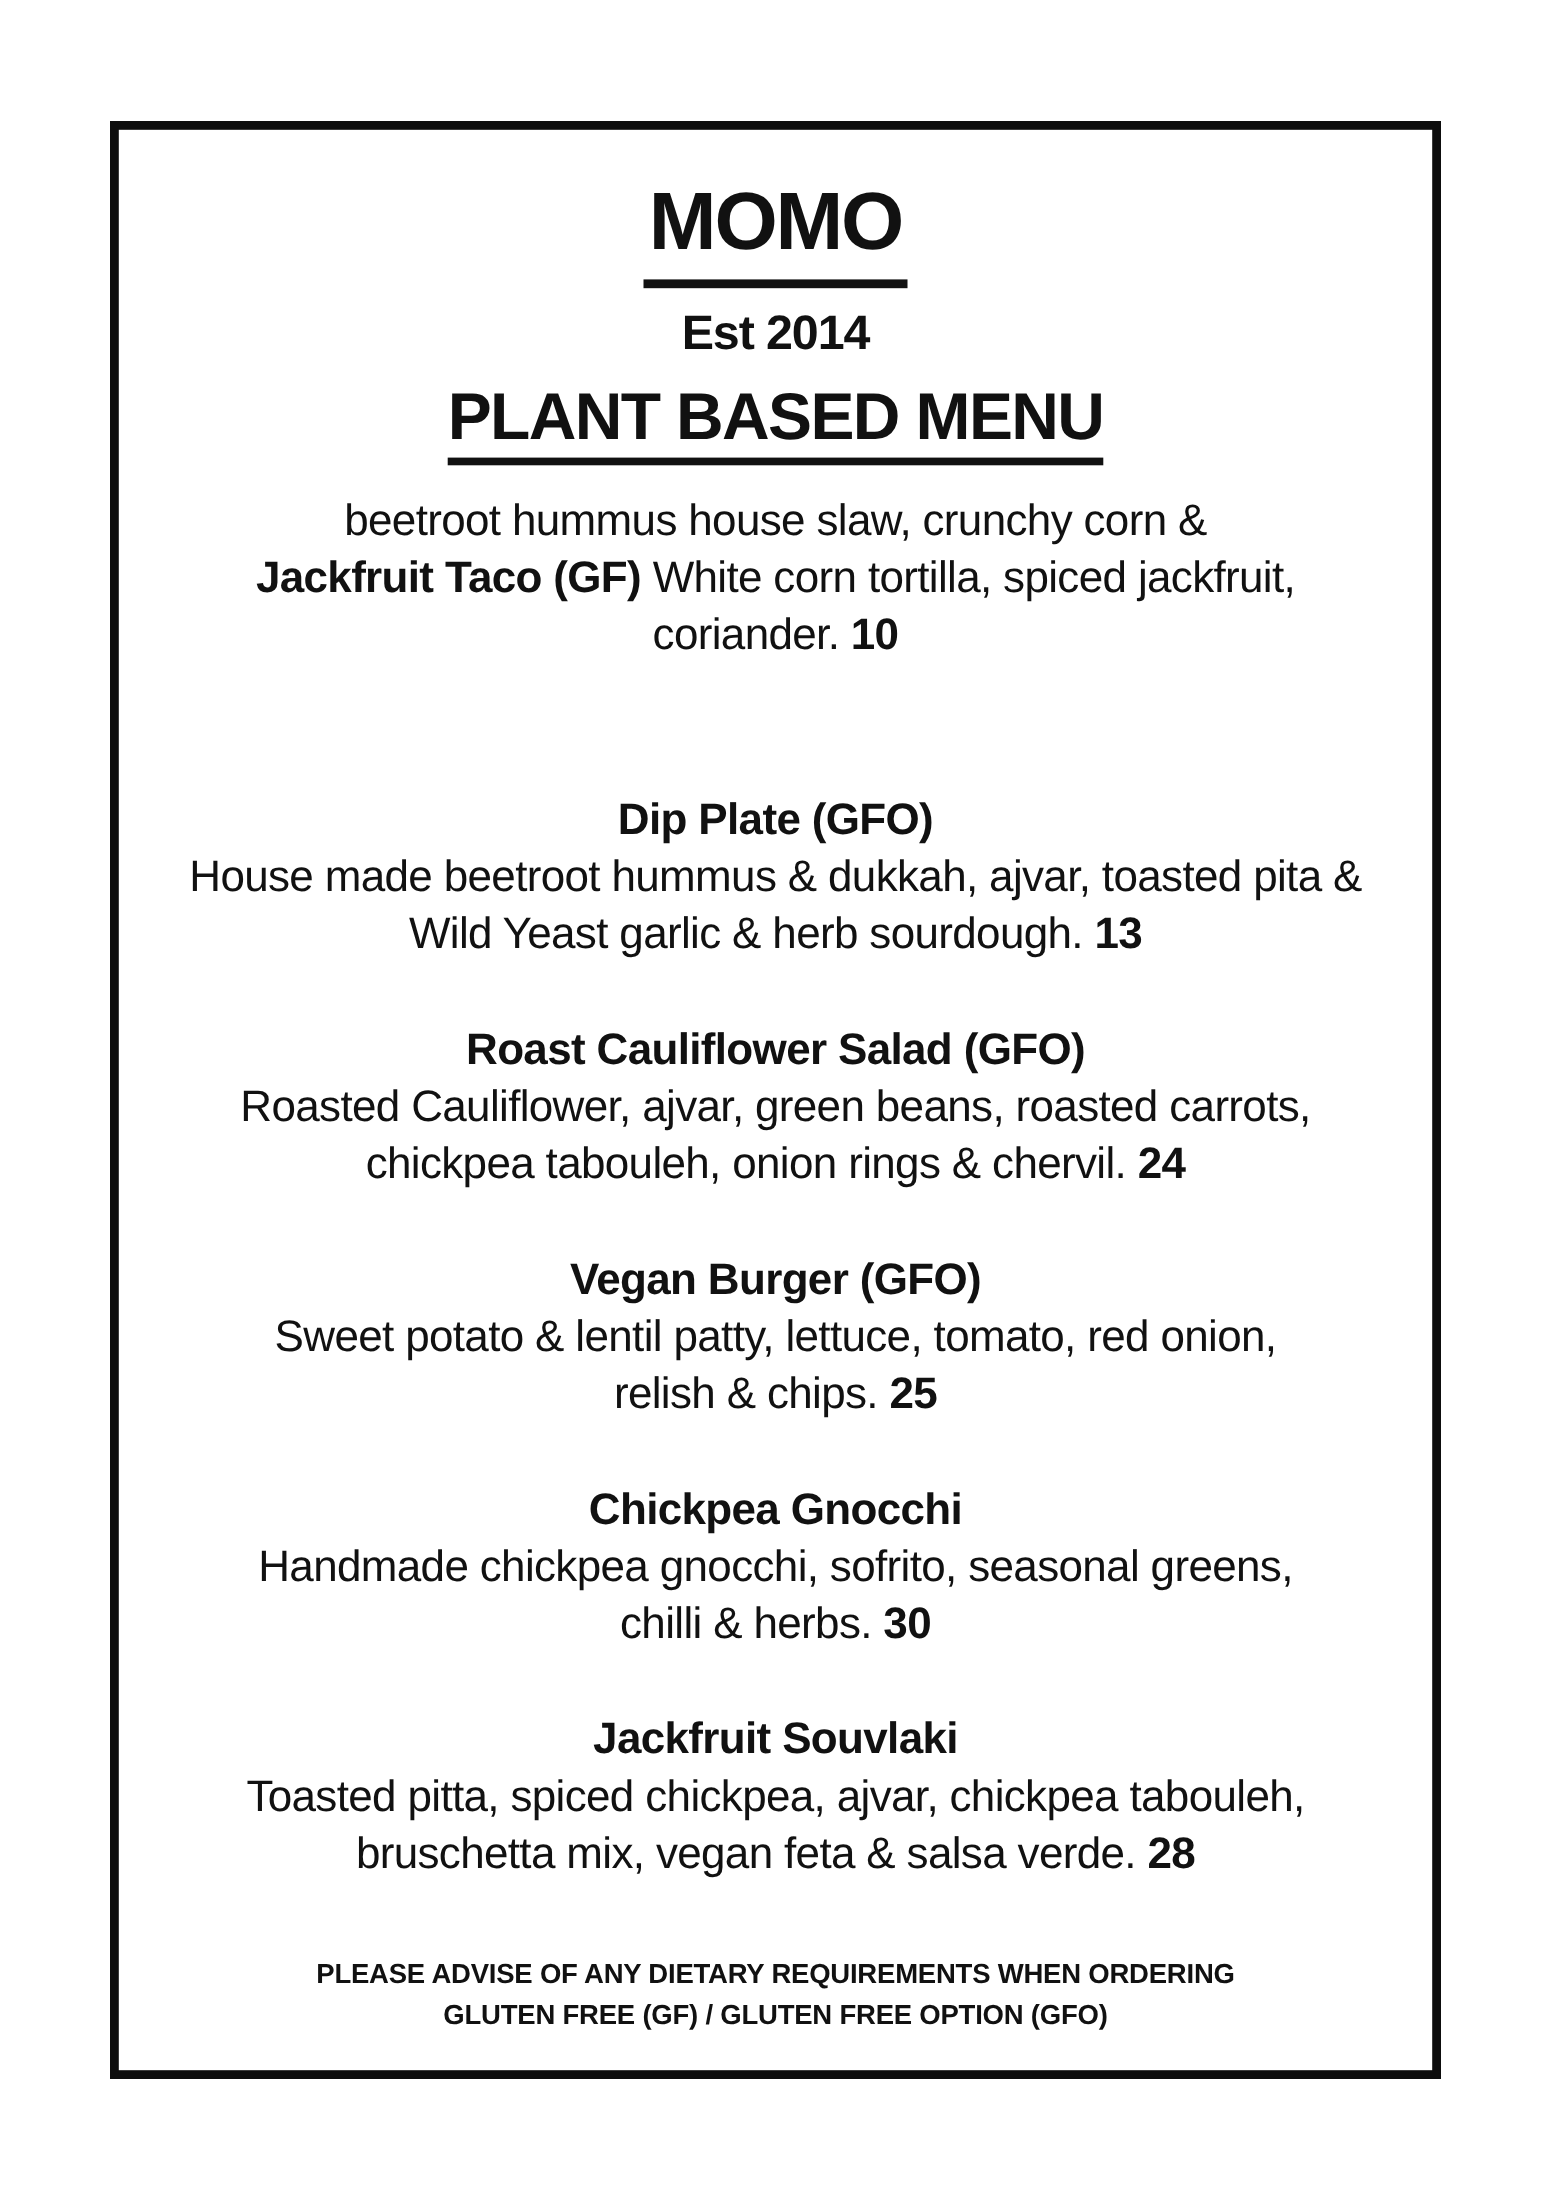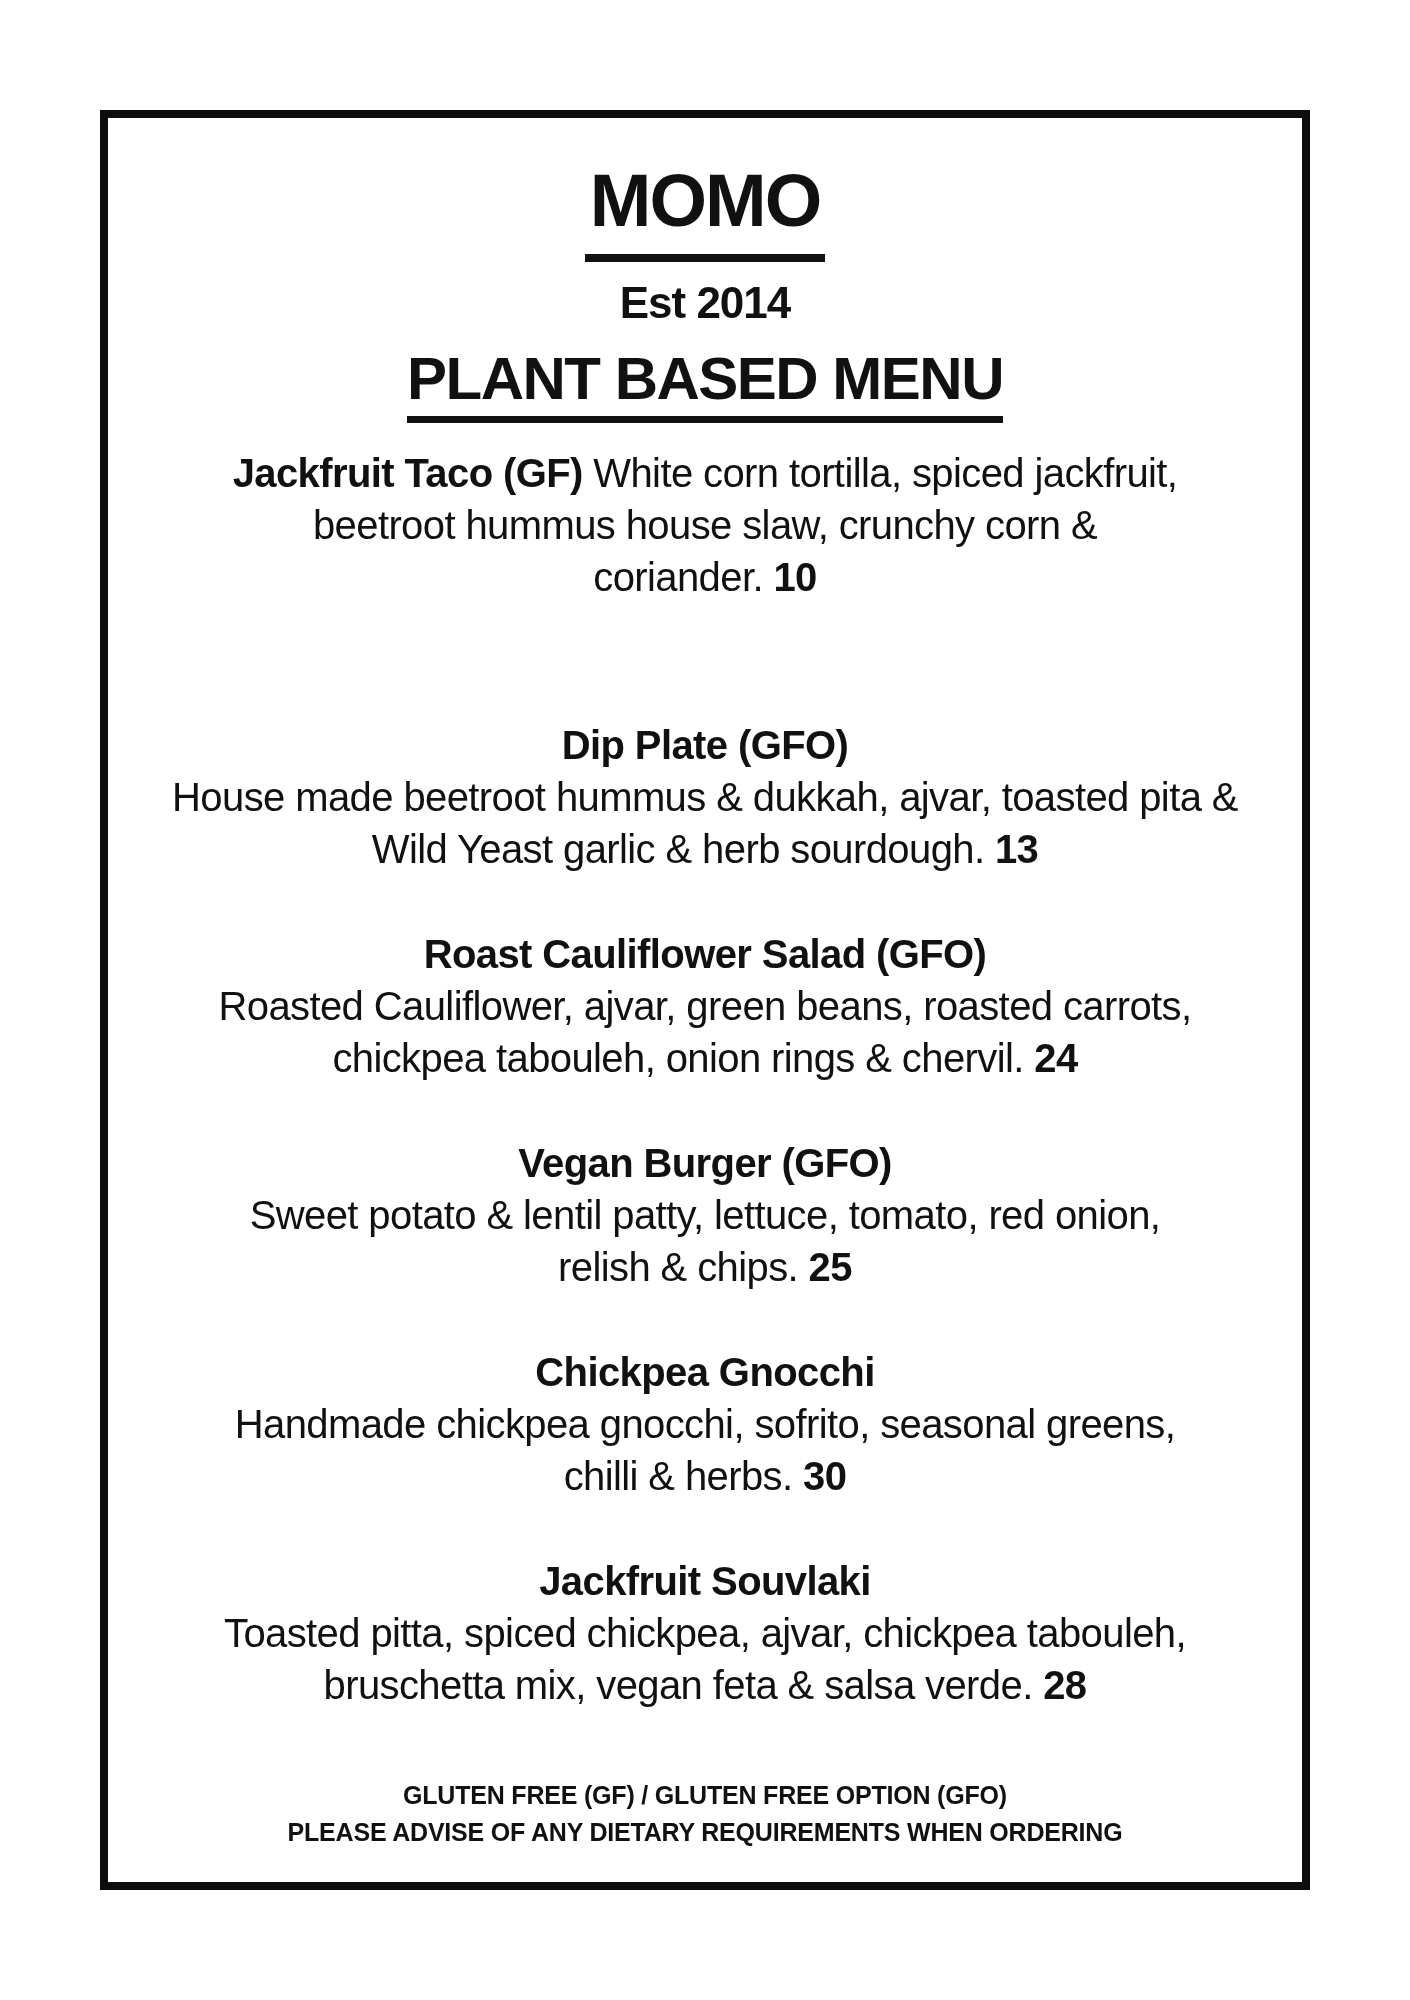--- a/index.html
+++ b/index.html
@@ -99,22 +99,22 @@
     <div class="title-divider"></div>
 
     <div class="est">Est 2014</div>
 
     <div>
       <h2 class="menu-title">PLANT BASED MENU</h2>
     </div>
 
     <div class="items">
         <div class="menu-item lead-item">
+          <div class="desc-line"><span>beetroot hummus house slaw, crunchy corn &amp;</span></div>
           <div class="desc-line"><strong class="item-name">Jackfruit Taco (GF)</strong> <span>White corn tortilla, spiced jackfruit,</span></div>
-          <div class="desc-line"><span>beetroot hummus house slaw, crunchy corn &amp;</span></div>
           <div class="desc-line"><span>coriander.</span> <strong class="price">10</strong></div>
         </div>
         <div class="menu-item std-item">
           <div class="item-name"><strong>Dip Plate (GFO)</strong></div>
           <div class="desc-line"><span>House made beetroot hummus &amp; dukkah, ajvar, toasted pita &amp;</span></div>
           <div class="desc-line"><span>Wild Yeast garlic &amp; herb sourdough.</span> <strong class="price">13</strong></div>
         </div>
         <div class="menu-item std-item">
           <div class="item-name"><strong>Roast Cauliflower Salad (GFO)</strong></div>
           <div class="desc-line"><span>Roasted Cauliflower, ajvar, green beans, roasted carrots,</span></div>
@@ -131,18 +131,18 @@
           <div class="desc-line"><span>chilli &amp; herbs.</span> <strong class="price">30</strong></div>
         </div>
         <div class="menu-item std-item">
           <div class="item-name"><strong>Jackfruit Souvlaki</strong></div>
           <div class="desc-line"><span>Toasted pitta, spiced chickpea, ajvar, chickpea tabouleh,</span></div>
           <div class="desc-line"><span>bruschetta mix, vegan feta &amp; salsa verde.</span> <strong class="price">28</strong></div>
         </div>
       </div>
 
     <div class="footer-note">
+      <div>PLEASE ADVISE OF ANY DIETARY REQUIREMENTS WHEN ORDERING</div>
       <div>GLUTEN FREE (GF) / GLUTEN FREE OPTION (GFO)</div>
-      <div>PLEASE ADVISE OF ANY DIETARY REQUIREMENTS WHEN ORDERING</div>
     </div>
 
   </div>
 </div>
 
 </body></html>

